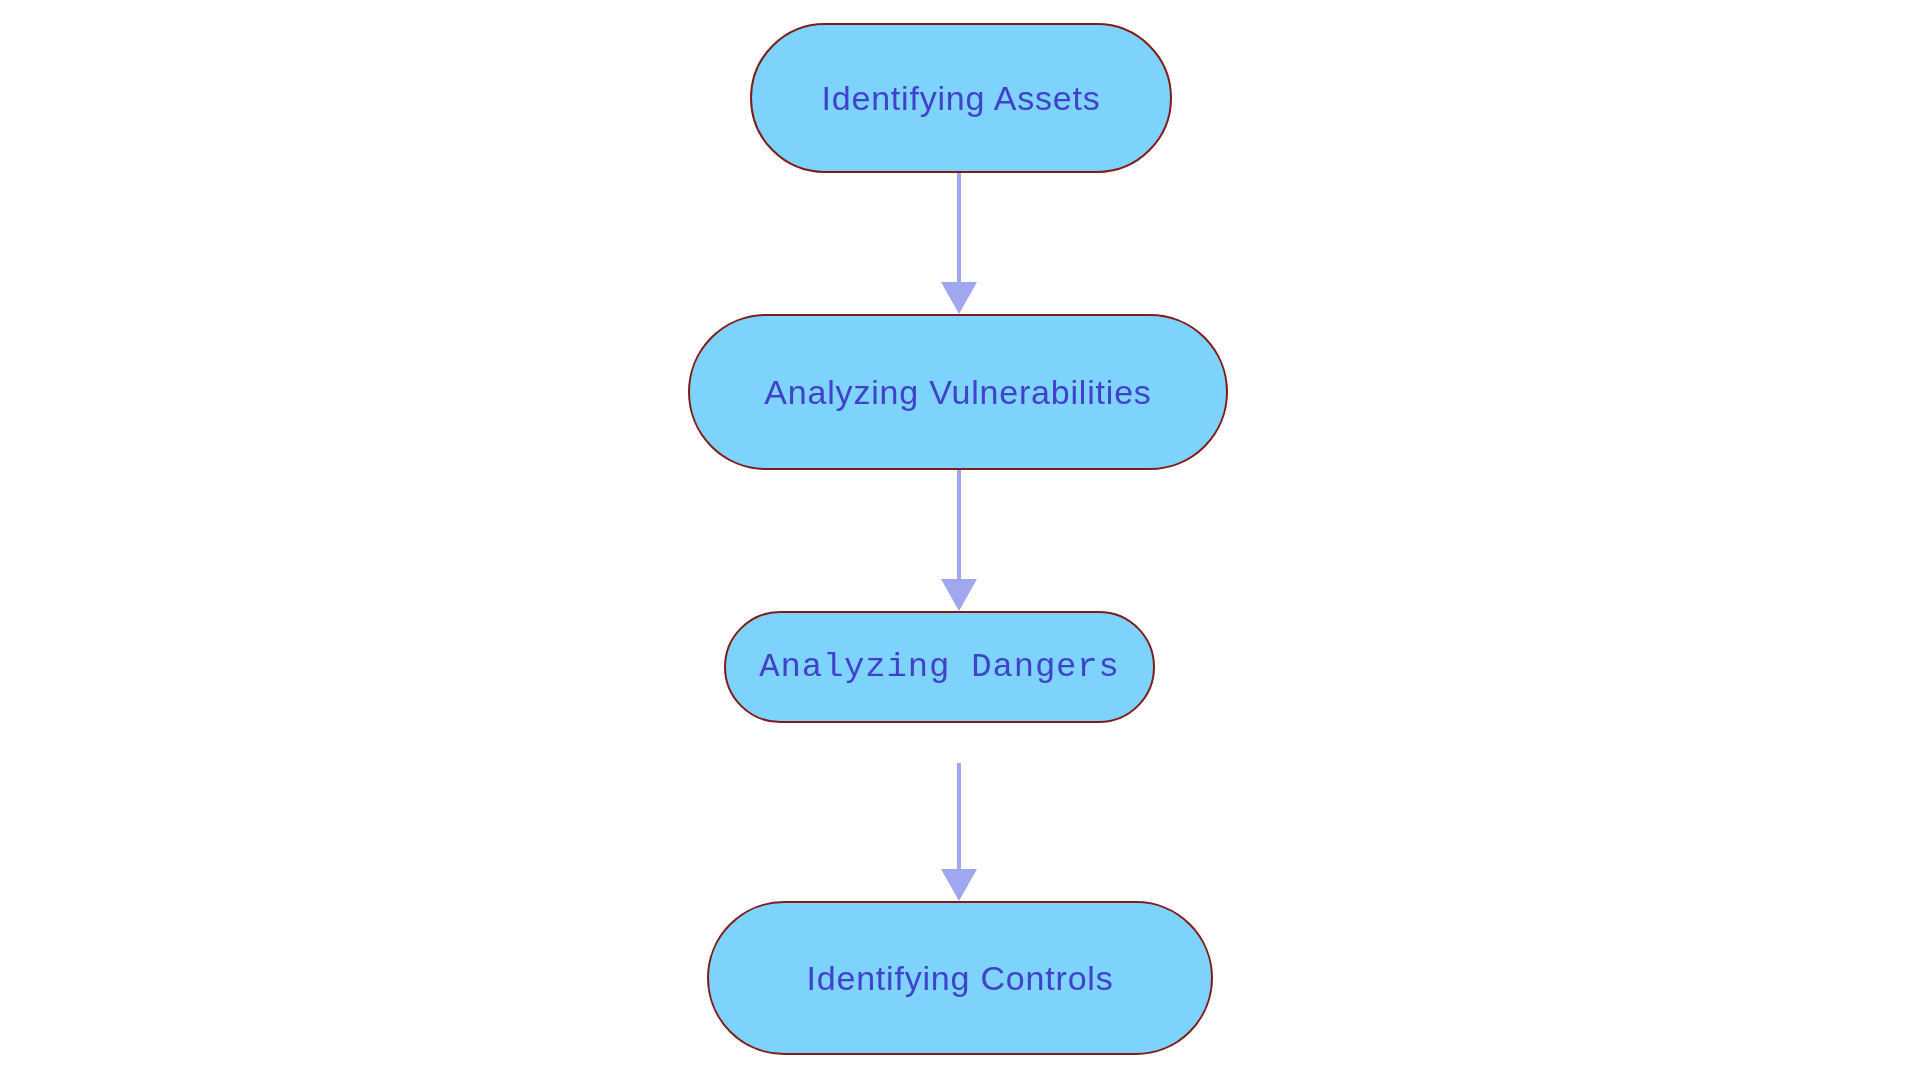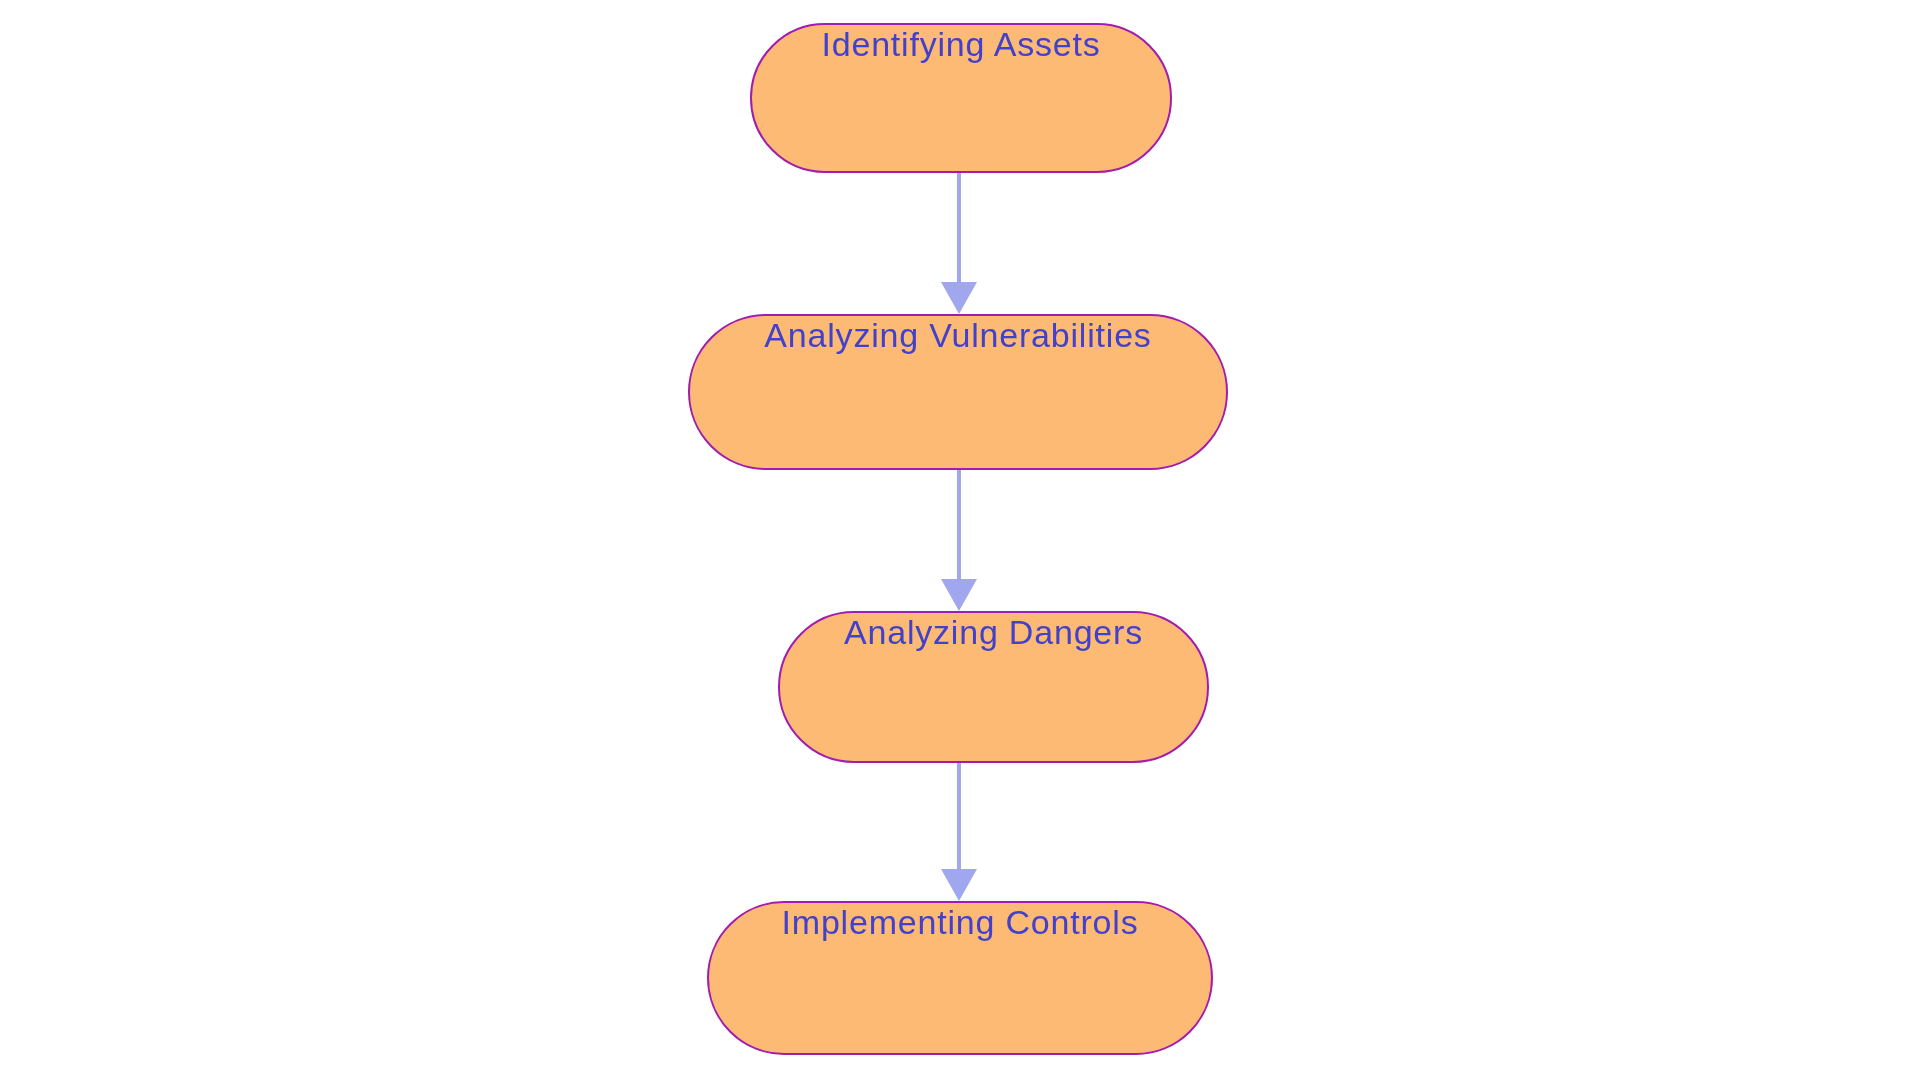--- a/index.html
+++ b/index.html
@@ -15,37 +15,37 @@
   }
   .canvas {
     position: relative;
     width: 1920px;
     height: 1083px;
     background: #ffffff;
   }
   .node {
     position: absolute;
     box-sizing: border-box;
-    background: #fdba74;
-    border: 2px solid #a21caf;
+    background: #7dd3fc;
+    border: 2px solid #7f1d1d;
     display: flex;
-    align-items: flex-start;
+    align-items: center;
     justify-content: center;
   }
   .node-label {
     color: #4241cb;
     font-size: 34px;
     font-weight: 400;
     letter-spacing: 0.8px;
     white-space: nowrap;
     user-select: none;
   }
   .node1 { left: 750px; top: 23px;  width: 422px; height: 150px; border-radius: 75px; }
   .node2 { left: 688px; top: 314px; width: 540px; height: 156px; border-radius: 78px; }
-  .node3 { left: 778px; top: 611px; width: 431px; height: 152px; border-radius: 76px; }
+  .node3 { left: 724px; top: 611px; width: 431px; height: 112px; border-radius: 76px; font-family: Liberation Mono, monospace; }
   .node4 { left: 707px; top: 901px; width: 506px; height: 154px; border-radius: 77px; }
 
   .connector {
     position: absolute;
     left: 941px;
     width: 36px;
   }
   .c1 { top: 173px; height: 141px; }
   .c2 { top: 470px; height: 141px; }
   .c3 { top: 763px; height: 138px; }
@@ -94,16 +94,16 @@
   <div class="node node3">
     <span class="node-label">Analyzing Dangers</span>
   </div>
 
   <div class="connector c3">
     <div class="line"></div>
     <div class="head"></div>
   </div>
 
   <div class="node node4">
-    <span class="node-label">Implementing Controls</span>
+    <span class="node-label">Identifying Controls</span>
   </div>
 
 </div>
 
 </body></html>

